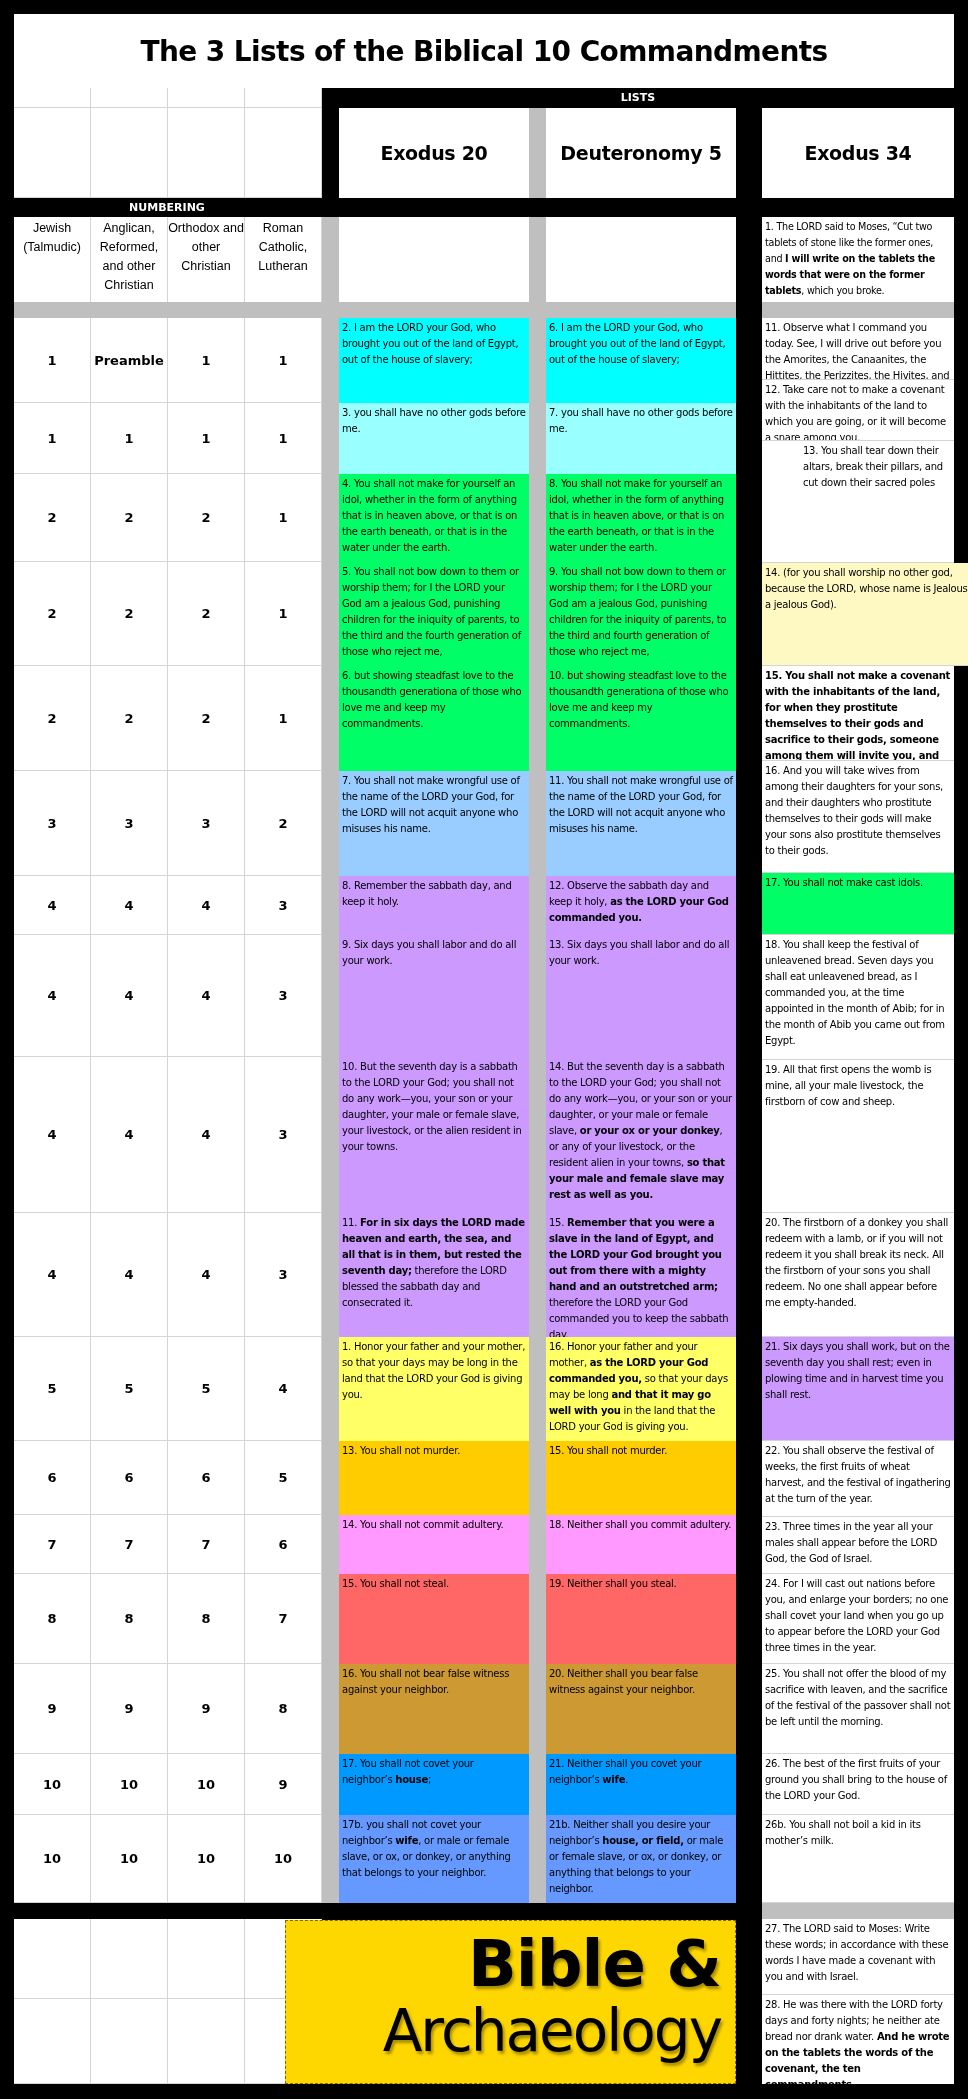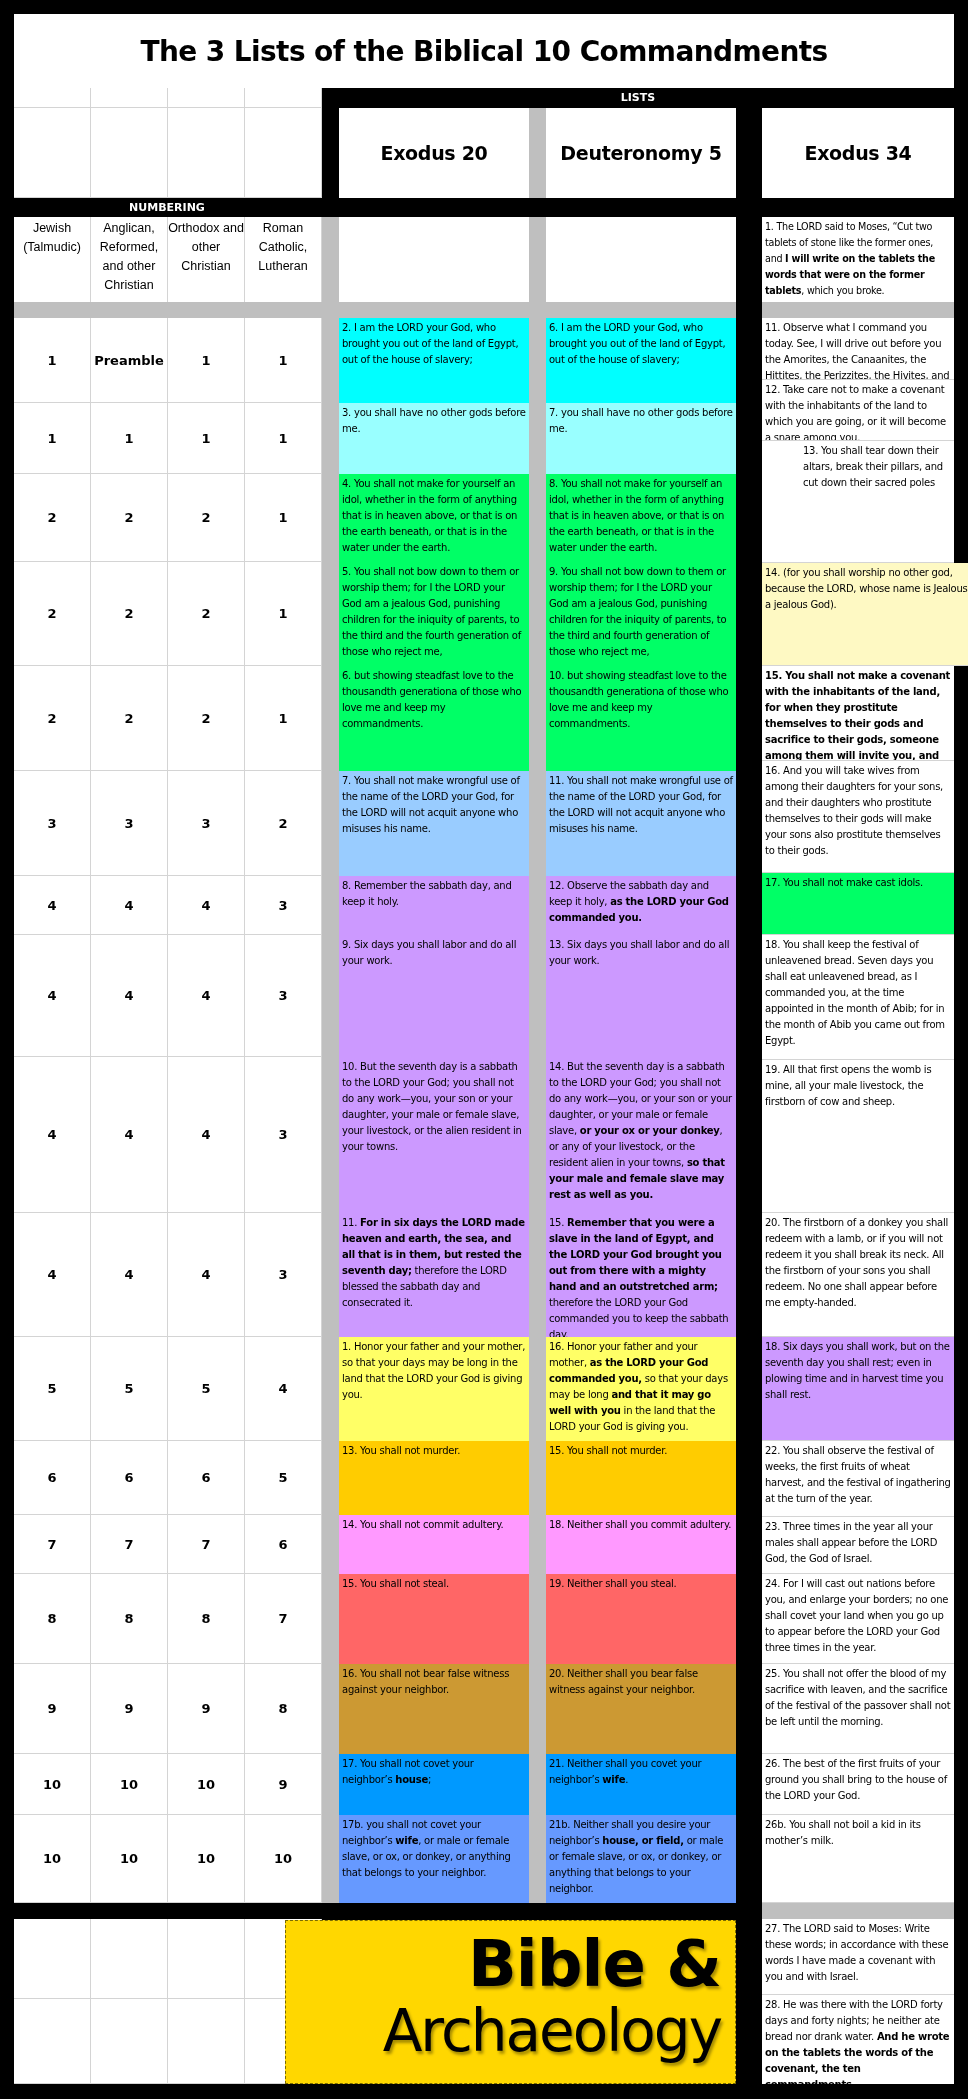--- a/index.html
+++ b/index.html
@@ -203,21 +203,21 @@
     <div class="abs cell e34" style="left: 762px; top: 318px; width: 192px; height: 62px; background: rgb(255, 255, 255);">11. Observe what I command you today. See, I will drive out before you the Amorites, the Canaanites, the Hittites, the Perizzites, the Hivites, and the Jebusites.</div>
     <div class="abs cell e34" style="left: 762px; top: 380px; width: 192px; height: 61px; background: rgb(255, 255, 255);">12. Take care not to make a covenant with the inhabitants of the land to which you are going, or it will become a snare among you.</div>
     <div class="abs cell e34" style="left: 762px; top: 441px; width: 192px; height: 122px; background: rgb(255, 255, 255); padding-left: 41px;">13. You shall tear down their altars, break their pillars, and cut down their sacred poles</div>
     <div class="abs cell e34" style="left: 762px; top: 563px; width: 227px; height: 103px; background: #fef9c3;">14. (for you shall worship no other god, because the LORD, whose name is Jealous, is a jealous God).</div>
     <div class="abs cell e34" style="left: 762px; top: 666px; width: 192px; height: 95px; background: rgb(255, 255, 255); font-weight: bold;">15. You shall not make a covenant with the inhabitants of the land, for when they prostitute themselves to their gods and sacrifice to their gods, someone among them will invite you, and you will eat of the sacrifice.</div>
     <div class="abs cell e34" style="left: 762px; top: 761px; width: 192px; height: 112px; background: rgb(255, 255, 255);">16. And you will take wives from among their daughters for your sons, and their daughters who prostitute themselves to their gods will make your sons also prostitute themselves to their gods.</div>
     <div class="abs cell e34" style="left: 762px; top: 873px; width: 192px; height: 62px; background: rgb(0, 255, 102);">17. You shall not make cast idols.</div>
     <div class="abs cell e34" style="left: 762px; top: 935px; width: 192px; height: 125px; background: rgb(255, 255, 255);">18. You shall keep the festival of unleavened bread. Seven days you shall eat unleavened bread, as I commanded you, at the time appointed in the month of Abib; for in the month of Abib you came out from Egypt.</div>
     <div class="abs cell e34" style="left: 762px; top: 1060px; width: 192px; height: 153px; background: rgb(255, 255, 255);">19. All that first opens the womb is mine, all your male livestock, the firstborn of cow and sheep.</div>
     <div class="abs cell e34" style="left: 762px; top: 1213px; width: 192px; height: 124px; background: rgb(255, 255, 255);">20. The firstborn of a donkey you shall redeem with a lamb, or if you will not redeem it you shall break its neck. All the firstborn of your sons you shall redeem. No one shall appear before me empty-handed.</div>
-    <div class="abs cell e34" style="left: 762px; top: 1337px; width: 192px; height: 104px; background: rgb(204, 153, 255);">18. Six days you shall work, but on the seventh day you shall rest; even in plowing time and in harvest time you shall rest.</div>
+    <div class="abs cell e34" style="left: 762px; top: 1337px; width: 192px; height: 104px; background: rgb(204, 153, 255);">21. Six days you shall work, but on the seventh day you shall rest; even in plowing time and in harvest time you shall rest.</div>
     <div class="abs cell e34" style="left: 762px; top: 1441px; width: 192px; height: 76px; background: rgb(255, 255, 255);">22. You shall observe the festival of weeks, the first fruits of wheat harvest, and the festival of ingathering at the turn of the year.</div>
     <div class="abs cell e34" style="left: 762px; top: 1517px; width: 192px; height: 57px; background: rgb(255, 255, 255);">23. Three times in the year all your males shall appear before the LORD God, the God of Israel.</div>
     <div class="abs cell e34" style="left: 762px; top: 1574px; width: 192px; height: 90px; background: rgb(255, 255, 255);">24. For I will cast out nations before you, and enlarge your borders; no one shall covet your land when you go up to appear before the LORD your God three times in the year.</div>
     <div class="abs cell e34" style="left: 762px; top: 1664px; width: 192px; height: 90px; background: rgb(255, 255, 255);">25. You shall not offer the blood of my sacrifice with leaven, and the sacrifice of the festival of the passover shall not be left until the morning.</div>
     <div class="abs cell e34" style="left: 762px; top: 1754px; width: 192px; height: 61px; background: rgb(255, 255, 255);">26. The best of the first fruits of your ground you shall bring to the house of the LORD your God.</div>
     <div class="abs cell e34" style="left: 762px; top: 1815px; width: 192px; height: 88px; background: rgb(255, 255, 255);">26b. You shall not boil a kid in its mother’s milk.</div>
   </div>
 
 <div id="footer-grid">
     <div class="abs grid-cell" style="left: 14px; top: 1919px; width: 77px; height: 80px;"></div>

